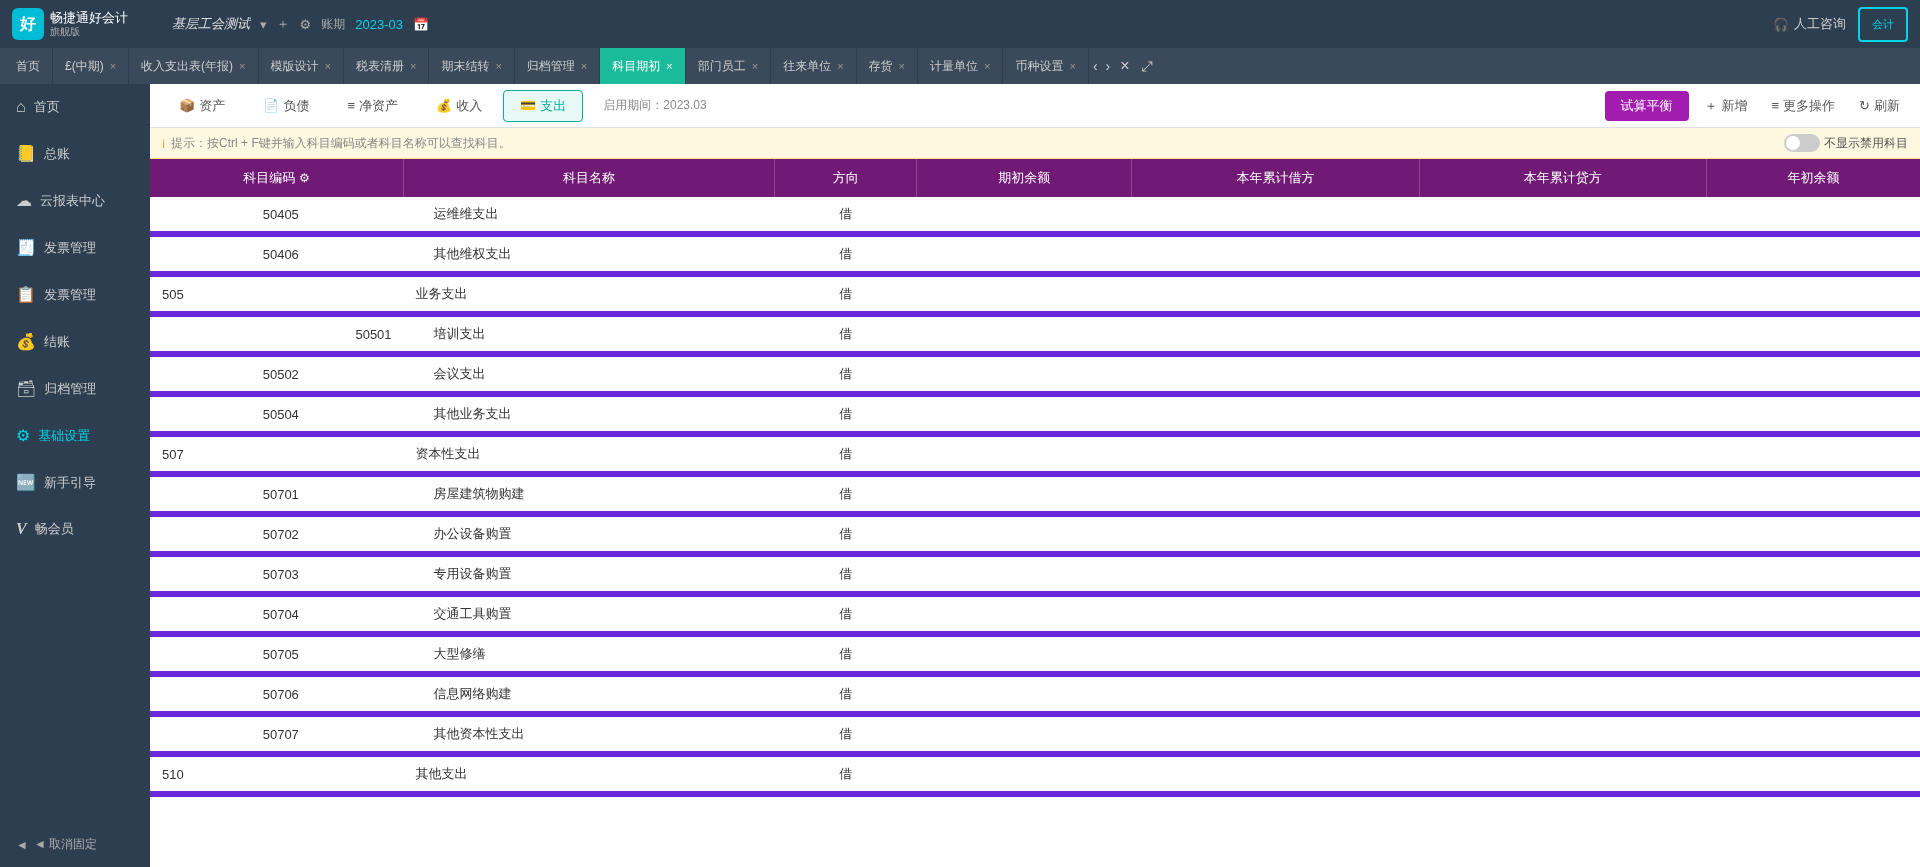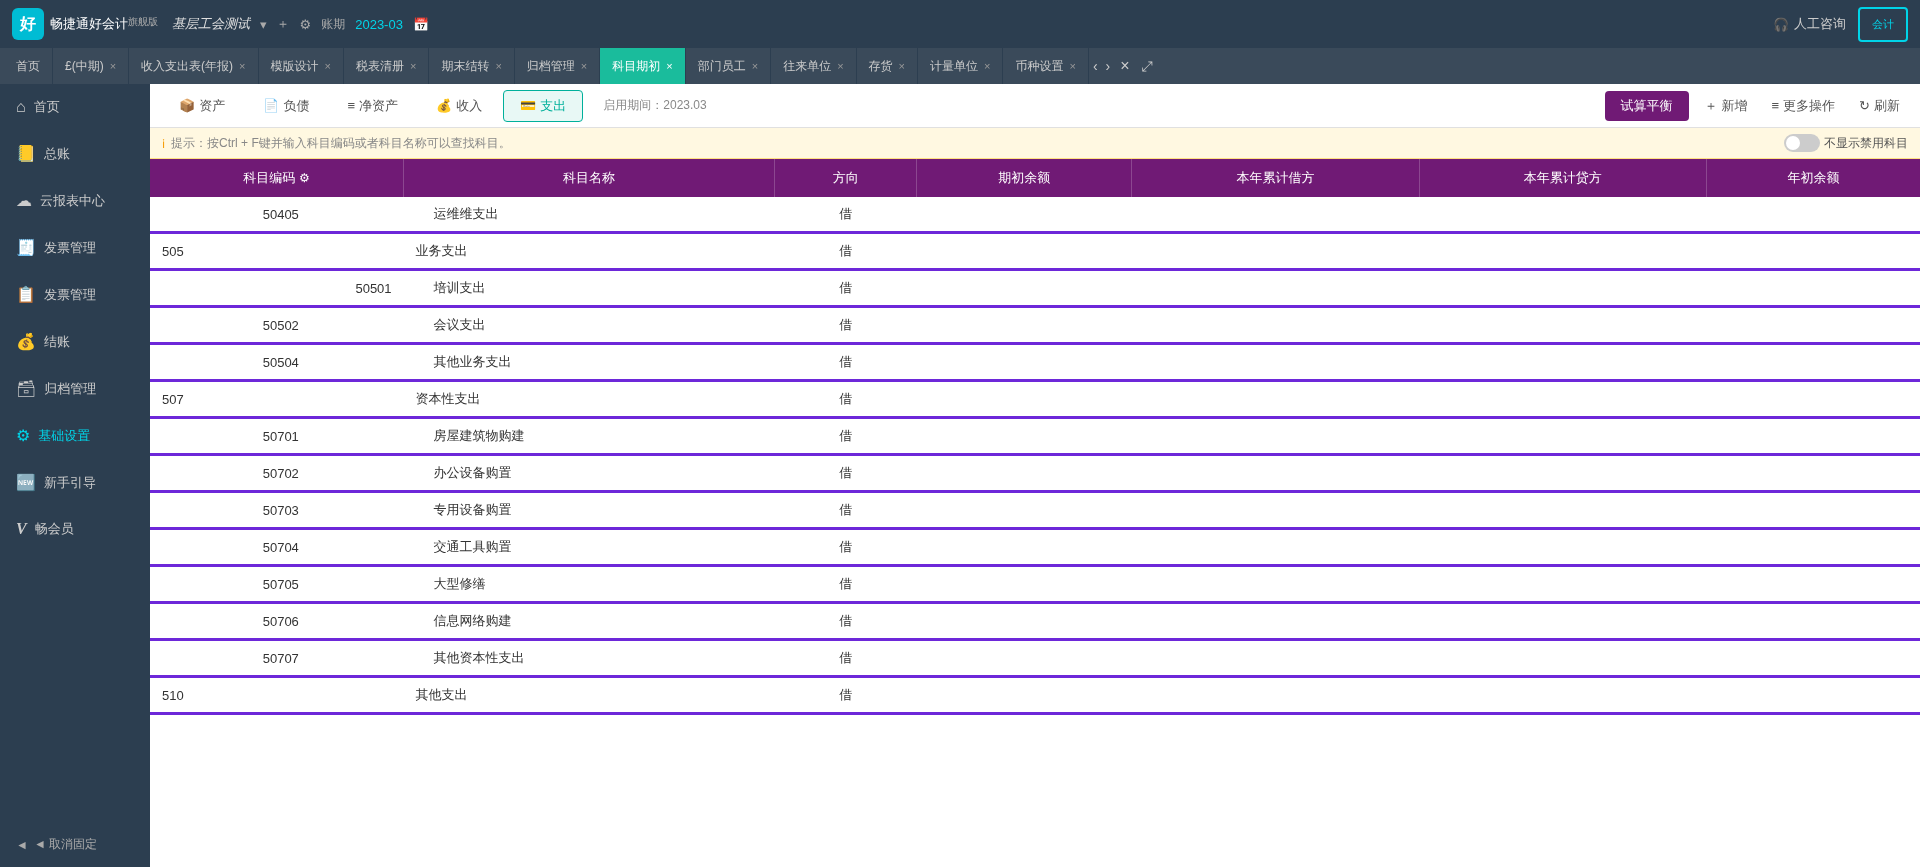--- a/index.html
+++ b/index.html
@@ -5,21 +5,21 @@
     * { box-sizing: border-box; margin: 0; padding: 0; font-family: 'Microsoft YaHei', Arial, sans-serif; }
     body { width: 1920px; height: 867px; overflow: hidden; background: #f0f2f5; font-size: 13px; }
 
     
     .top-bar {
       display: flex; align-items: center; height: 48px;
       background: #2c3e50; color: #fff; padding: 0 12px; gap: 10px;
     }
     .logo-area { display: flex; align-items: center; width: 150px; gap: 6px; }
     .logo-icon { width: 32px; height: 32px; background: #00bcd4; border-radius: 6px; display: flex; align-items: center; justify-content: center; color: white; font-size: 16px; font-weight: bold; }
-    .logo-text { display: flex; line-height: 1.2; justify-content: space-between; }
+    .logo-text { display: flex; flex-direction: column; line-height: 1.2; justify-content: space-between; }
     .logo-main { font-size: 13px; color: #fff; }
     .logo-sub { font-size: 10px; color: #aaa; }
     .project-name { color: #e0e0e0; font-size: 13px; font-style: italic; }
     .period-label { color: #aaa; font-size: 12px; }
     .period-value { color: #00d4e8; font-size: 13px; }
     .calendar-icon { color: #00d4e8; cursor: pointer; }
     .top-bar-right { margin-left: auto; display: flex; align-items: center; gap: 12px; }
     .support-btn { display: flex; align-items: center; gap: 4px; color: #ccc; cursor: pointer; font-size: 13px; }
     .kuaiji-btn {
       border: 2px solid #00d4e8; color: #00d4e8; background: transparent;
@@ -72,21 +72,21 @@
       padding: 0 12px; gap: 4px;
     }
     .sub-tab {
       display: flex; align-items: center; gap: 4px;
       padding: 6px 16px; border-radius: 4px; cursor: pointer;
       font-size: 13px; color: #555; border: 1px solid transparent;
     }
     .sub-tab.active { background: #e8f8f5; color: #00b09b; border-color: #00b09b; }
     .period-hint { margin-left: 16px; color: #888; font-size: 12px; }
     .sub-tab-right { margin-left: auto; display: flex; align-items: center; gap: 8px; }
-    .btn-calc { background: #701a75; color: #fff; border: none; padding: 6px 16px; border-radius: 4px; cursor: pointer; font-size: 13px; }
+    .btn-calc { background: #a21caf; color: #fff; border: none; padding: 6px 16px; border-radius: 4px; cursor: pointer; font-size: 13px; }
     .btn-add { display: flex; align-items: center; gap: 4px; color: #555; cursor: pointer; font-size: 13px; padding: 4px 8px; }
     .btn-more { display: flex; align-items: center; gap: 4px; color: #555; cursor: pointer; font-size: 13px; padding: 4px 8px; }
     .btn-refresh { display: flex; align-items: center; gap: 4px; color: #555; cursor: pointer; font-size: 13px; padding: 4px 8px; }
 
     
     .hint-bar {
       display: flex; align-items: center; padding: 6px 12px;
       background: #fff8e1; border-bottom: 1px solid #ffe082;
       font-size: 12px; color: #888; gap: 6px;
     }
@@ -104,21 +104,21 @@
     
     .table-wrapper { flex: 1; overflow-y: auto; overflow-x: hidden; background: #fff; }
     table { width: 100%; border-collapse: collapse; }
     thead tr { background: #701a75; color: #fff; }
     thead th {
       padding: 10px 12px; text-align: center; font-size: 13px; font-weight: normal;
       border-right: 1px solid rgba(255,255,255,0.2);
     }
     thead th:last-child { border-right: none; }
     .gear-icon { font-size: 12px; cursor: pointer; }
-    tbody tr { border-bottom: 3px solid #6d28d9; }
+    tbody tr { border-bottom: 6px solid #6d28d9; }
     tbody td { padding: 8px 12px; text-align: center; font-size: 13px; color: #333; }
     tbody td.code { color: #333; }
     tbody td.name { text-align: left; padding-left: 20px; }
     tbody tr.parent-row td { font-weight: 500; }
 
     
     .table-wrapper::-webkit-scrollbar { width: 8px; }
     .table-wrapper::-webkit-scrollbar-track { background: #f0f0f0; }
     .table-wrapper::-webkit-scrollbar-thumb { background: #ccc; border-radius: 4px; }
   </style>
@@ -329,20 +329,29 @@
         <tbody id="table-body">
         <tr>
     <td class="code" style="padding-left:20px; text-align:center">50405</td>
     <td class="name" style="padding-left:30px">运维维支出</td>
     <td>借</td>
     <td></td>
     <td></td>
     <td></td>
     <td></td>
   </tr>
+            <tr>
+    <td class="code" style="padding-left:20px; text-align:center">50406</td>
+    <td class="name" style="padding-left:30px">其他维权支出</td>
+    <td>借</td>
+    <td></td>
+    <td></td>
+    <td></td>
+    <td></td>
+  </tr>
             <tr class="parent-row">
     <td class="code" style="padding-left:12px; text-align:left">505</td>
     <td class="name" style="padding-left:12px">业务支出</td>
     <td>借</td>
     <td></td>
     <td></td>
     <td></td>
     <td></td>
   </tr>
             <tr>

